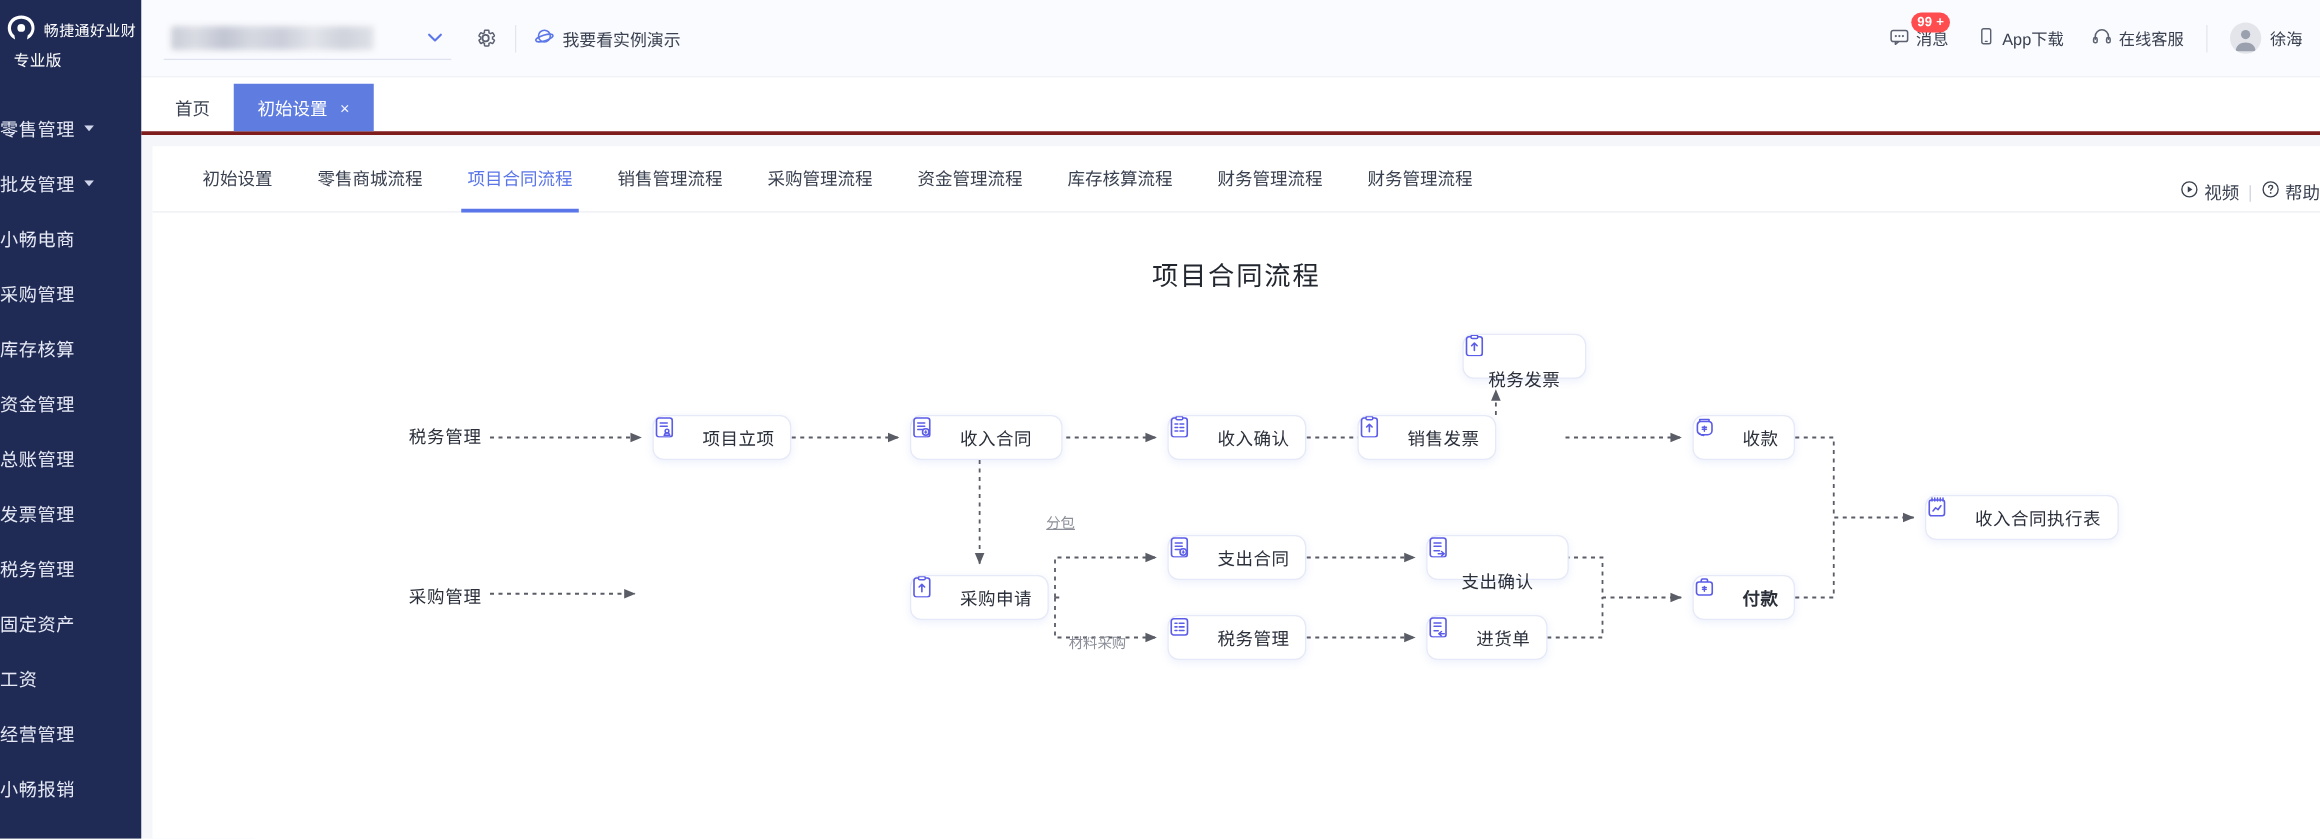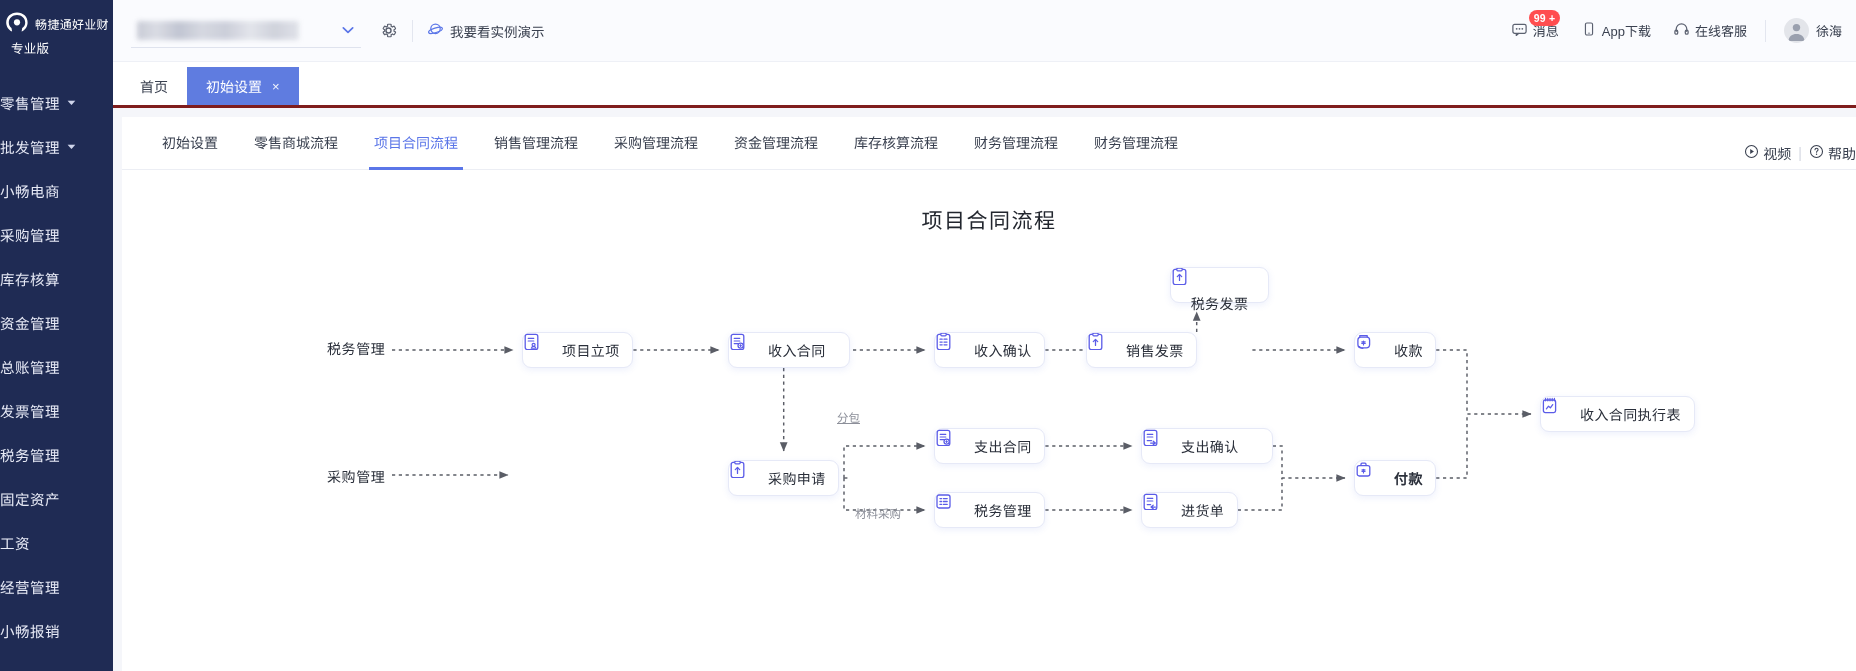--- a/index.html
+++ b/index.html
@@ -464,21 +464,21 @@
                   <rect x="2.2" y="1.4" width="12.6" height="15.2" rx="2" fill="none" stroke="#5b5ce8" stroke-width="1.3"></rect>
                   <path d="M5.2 5.3h5.6" stroke="#5b5ce8" stroke-width="1.2" stroke-linecap="round"></path>
                   <path d="M5.2 8h5.6" stroke="#5b5ce8" stroke-width="1.2" stroke-linecap="round"></path>
                   <path d="M5.2 10.6h5.6" stroke="#5b5ce8" stroke-width="1.2" stroke-linecap="round"></path>
                   <circle cx="11.6" cy="12.6" r="2.6" fill="#fff" stroke="#5b5ce8" stroke-width="1.25"></circle>
                   <path d="M11.6 11.2v2.8M10.4 12.6h2.4" stroke="#5b5ce8" stroke-width="1"></path>
                 </svg>
               </span>
               <span class="nlabel">支出合同</span>
             </div>
-            <div class="node" style="left: 1019px; top: 258px; width: 132px;">
+            <div class="node" style="left: 1019px; top: 258px; width: 114px; flex-direction: column;">
               <span class="nicon">
                 <svg width="17" height="17" viewBox="0 0 17 17">
                   <rect x="2.2" y="1.4" width="12.6" height="15.2" rx="2" fill="none" stroke="#5b5ce8" stroke-width="1.3"></rect>
                   <path d="M5.2 5.3h5.6" stroke="#5b5ce8" stroke-width="1.2" stroke-linecap="round"></path>
                   <path d="M5.2 8h5.6" stroke="#5b5ce8" stroke-width="1.2" stroke-linecap="round"></path>
                   <path d="M5.2 11.6h4.4" stroke="#5b5ce8" stroke-width="1.2" stroke-linecap="round"></path>
                   <path d="M8.6 14h4.4M11.2 12.2 13.4 14l-2.2 1.8" fill="none" stroke="#5b5ce8" stroke-width="1.25" stroke-linecap="round" stroke-linejoin="round"></path>
                 </svg>
               </span>
               <span class="nlabel">支出确认</span>

